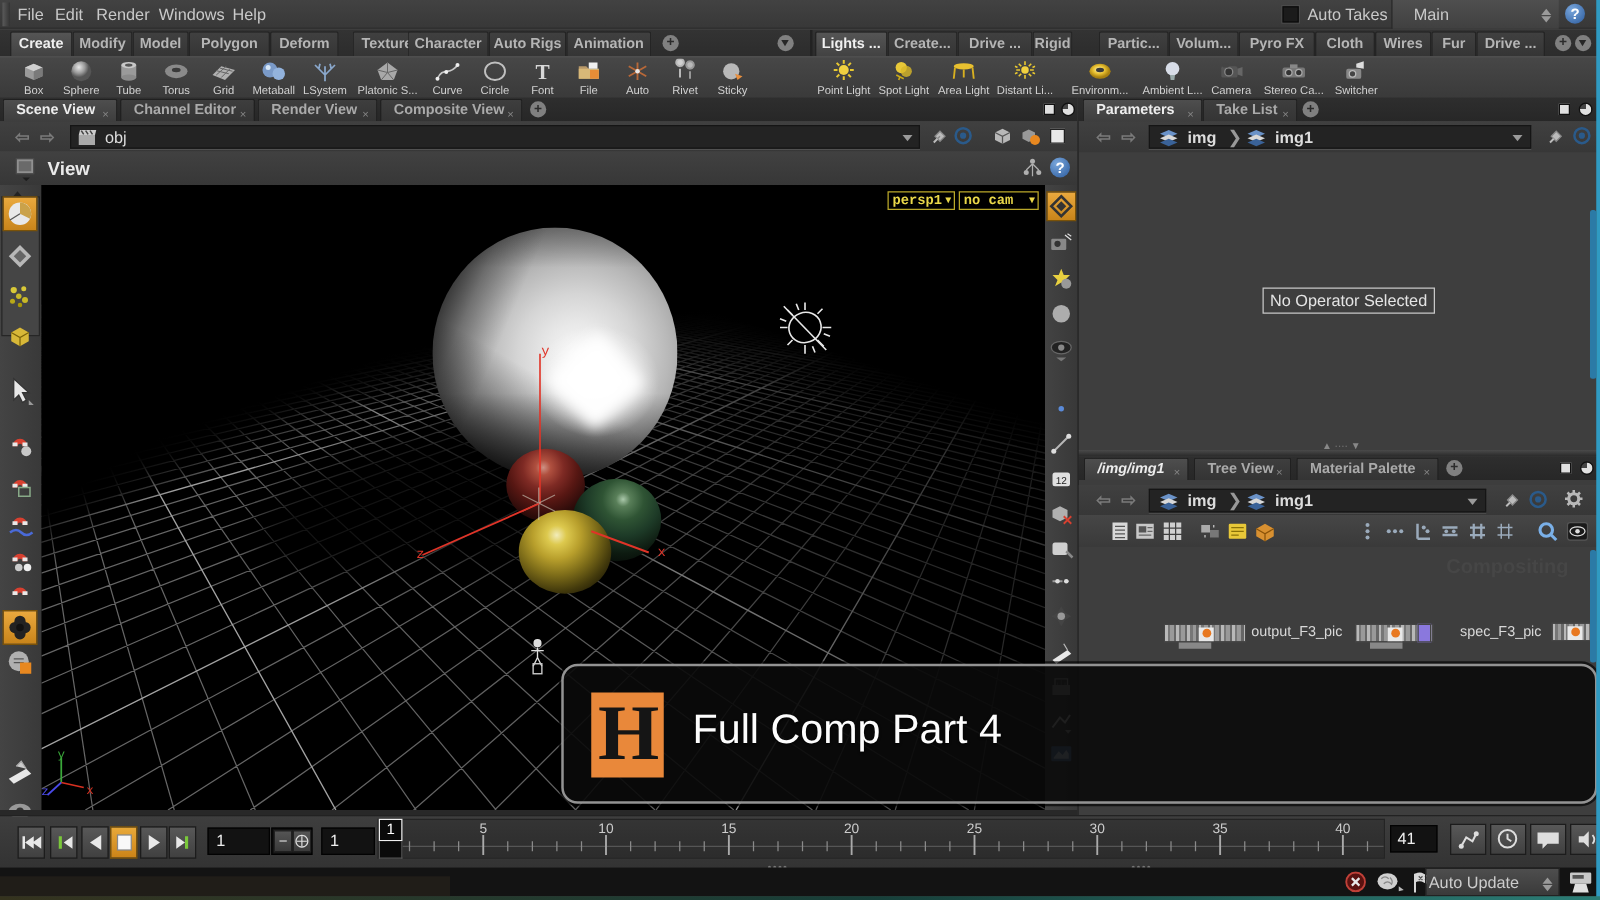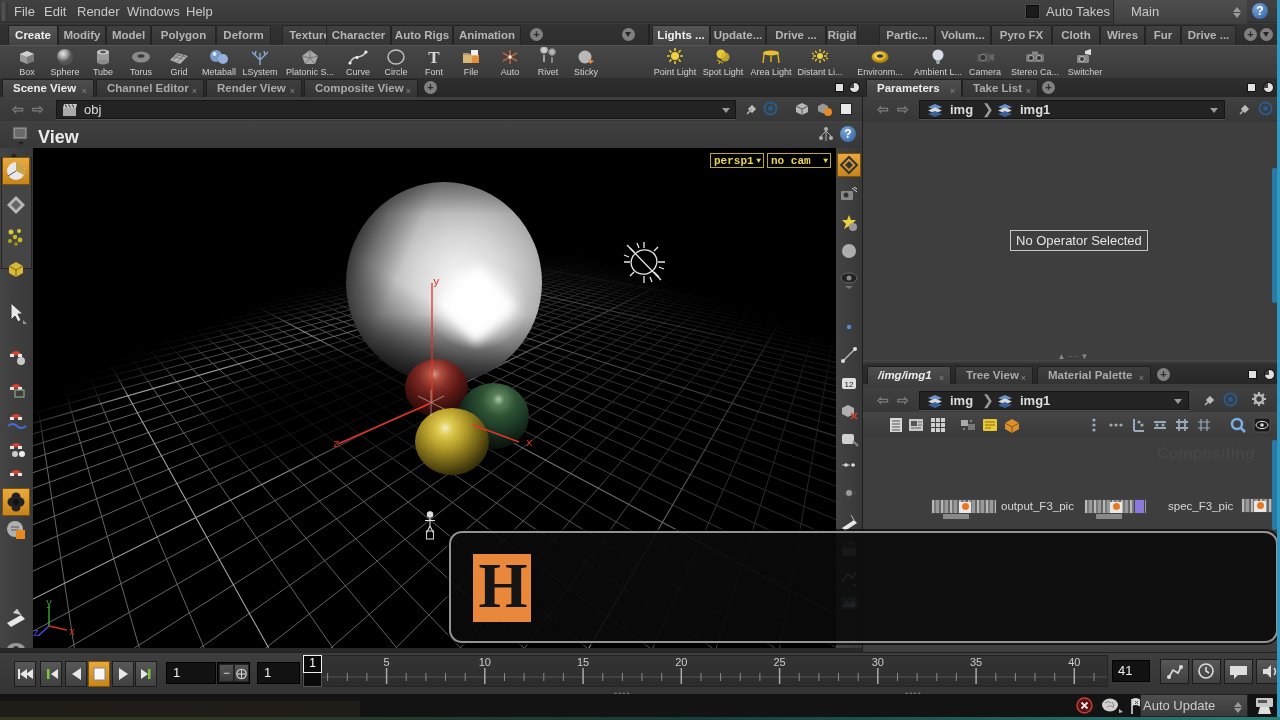--- a/index.html
+++ b/index.html
@@ -27,21 +27,21 @@
 .ptab{position:absolute;top:1px;height:18px;background:linear-gradient(#3e3e3e,#343434);border:1px solid #202020;border-bottom:none;color:#aaa;font-size:11.5px;font-weight:bold;border-radius:2px 2px 0 0;}
 .ptab.act{background:linear-gradient(#4e4e4e,#3e3e3e);color:#ededed;}
 .ptab .x{color:#888;font-size:9px;font-weight:normal;}
 .sqbtn{position:absolute;width:9px;height:9px;background:#e0e0e0;border:1px solid #111;}
 .cirbtn{position:absolute;width:11px;height:11px;border-radius:50%;background:conic-gradient(#e0e0e0 0 270deg,#444 270deg 360deg);border:1px solid #111;}
 .pathbar{position:absolute;height:25px;background:linear-gradient(#404040,#373737);}
 .navarr{position:absolute;top:4px;font-size:14px;color:#7a7a7a;font-weight:bold;}
 .pathfield{position:absolute;top:3px;height:19px;background:#232323;border:1px solid #151515;box-shadow:0 1px 0 rgba(255,255,255,.13);color:#ddd;font-size:13px;}
 .dropd{position:absolute;width:0;height:0;border:4px solid transparent;border-top:5px solid #9a9a9a;}
 #viewtb{position:absolute;left:0;top:121px;width:862px;height:27px;background:linear-gradient(#414141,#373737);}
-#viewtb .t{position:absolute;left:38px;top:6px;color:#eaeaea;font-size:18px;font-weight:bold;}
+#viewtb .t{position:absolute;left:38px;top:6px;color:#eaeaea;font-size:15px;font-weight:bold;}
 #vp{position:absolute;left:33px;top:148px;width:803px;height:500px;background:#000;overflow:hidden;}
 #ltb{position:absolute;left:0;top:148px;width:33px;height:504px;background:linear-gradient(90deg,#444,#393939);}
 #rtb{position:absolute;left:836px;top:148px;width:26px;height:500px;background:linear-gradient(90deg,#434343,#383838);}
 .selbox{position:absolute;background:linear-gradient(#eaa93e,#c8841a);border:1px solid #7a5208;}
 .sph{position:absolute;border-radius:50%;}
 .ylbl{position:absolute;color:#ead84a;font-size:11px;font-weight:bold;border:1px solid #baa82a;background:#000;height:15px;line-height:14px;font-family:"Liberation Mono",monospace;}
 #rcol{position:absolute;left:862px;top:97px;width:415px;height:555px;background:#3d3d3d;border-left:1px solid #1e1e1e;}
 #playbar{position:absolute;left:0;top:652px;width:1280px;height:42px;background:linear-gradient(#3e3e3e,#333);border-top:1px solid #222;}
 .pbtn{position:absolute;top:8px;width:22px;height:26px;background:linear-gradient(#585858,#404040);border:1px solid #1c1c1c;}
 .blackfield{position:absolute;background:#121212;border:1px solid #020202;color:#eee;font-size:13px;}
@@ -77,21 +77,21 @@
         <div class="stab" style="left:106px;width:45px;line-height:19px">Model</div>
         <div class="stab" style="left:151px;width:65px;line-height:19px">Polygon</div>
         <div class="stab" style="left:216px;width:55px;line-height:19px">Deform</div>
         <div class="stab" style="left:282px;width:55px;line-height:19px">Texture</div>
         <div class="stab" style="left:326px;width:65px;line-height:19px">Character</div>
         <div class="stab" style="left:391px;width:62px;line-height:19px">Auto Rigs</div>
         <div class="stab" style="left:453px;width:68px;line-height:19px">Animation</div>
         <div class="plus" style="left:530px;top:4px">+</div>
         <div class="circbtn" style="left:622px;top:4px"></div>
         <div class="stab act" style="left:652px;width:58px;line-height:19px">Lights ...</div>
-        <div class="stab" style="left:710px;width:56px;line-height:19px">Update...</div>
+        <div class="stab" style="left:710px;width:56px;line-height:19px">Create...</div>
         <div class="stab" style="left:766px;width:60px;line-height:19px">Drive ...</div>
         <div class="stab" style="left:826px;width:32px;line-height:19px">Rigid ...</div>
         <div class="stab" style="left:879px;width:56px;line-height:19px">Partic...</div>
         <div class="stab" style="left:935px;width:56px;line-height:19px">Volum...</div>
         <div class="stab" style="left:991px;width:61px;line-height:19px">Pyro FX</div>
         <div class="stab" style="left:1052px;width:48px;line-height:19px">Cloth</div>
         <div class="stab" style="left:1100px;width:45px;line-height:19px">Wires</div>
         <div class="stab" style="left:1145px;width:36px;line-height:19px">Fur</div>
         <div class="stab" style="left:1181px;width:55px;line-height:19px">Drive ...</div>
         <div class="plus" style="left:1244px;top:4px">+</div>
@@ -851,17 +851,18 @@
         <div class="spin" style="left:93px;top:0px"></div>
       </div>
       <svg class="ab" style="left:1254px;top:2px" width="21" height="19" viewBox="0 0 21 19">
         <rect x="2" y="2" width="17" height="9" rx="1" fill="#c8c8c8"></rect>
         <rect x="4" y="4" width="9" height="3" fill="#555"></rect>
         <path d="M6 11 L15 11 L17 18 L4 18 Z" fill="#e0e0e0"></path>
       </svg>
     </div>
     <div id="overlay">
       <div id="hlogo">H</div>
+      <span id="otitle">Full Comp Part 4</span>
     </div>
 <div id="rightedge"></div>
     <div id="bottomedge"></div>
 <div class="ab" style="left:1272px;top:168px;width:5px;height:135px;background:#2b7aa6;border-radius:2px"></div>
 <div class="ab" style="left:1272px;top:440px;width:5px;height:90px;background:#2b7aa6;border-radius:2px"></div>
 </div>
 </body></html>

